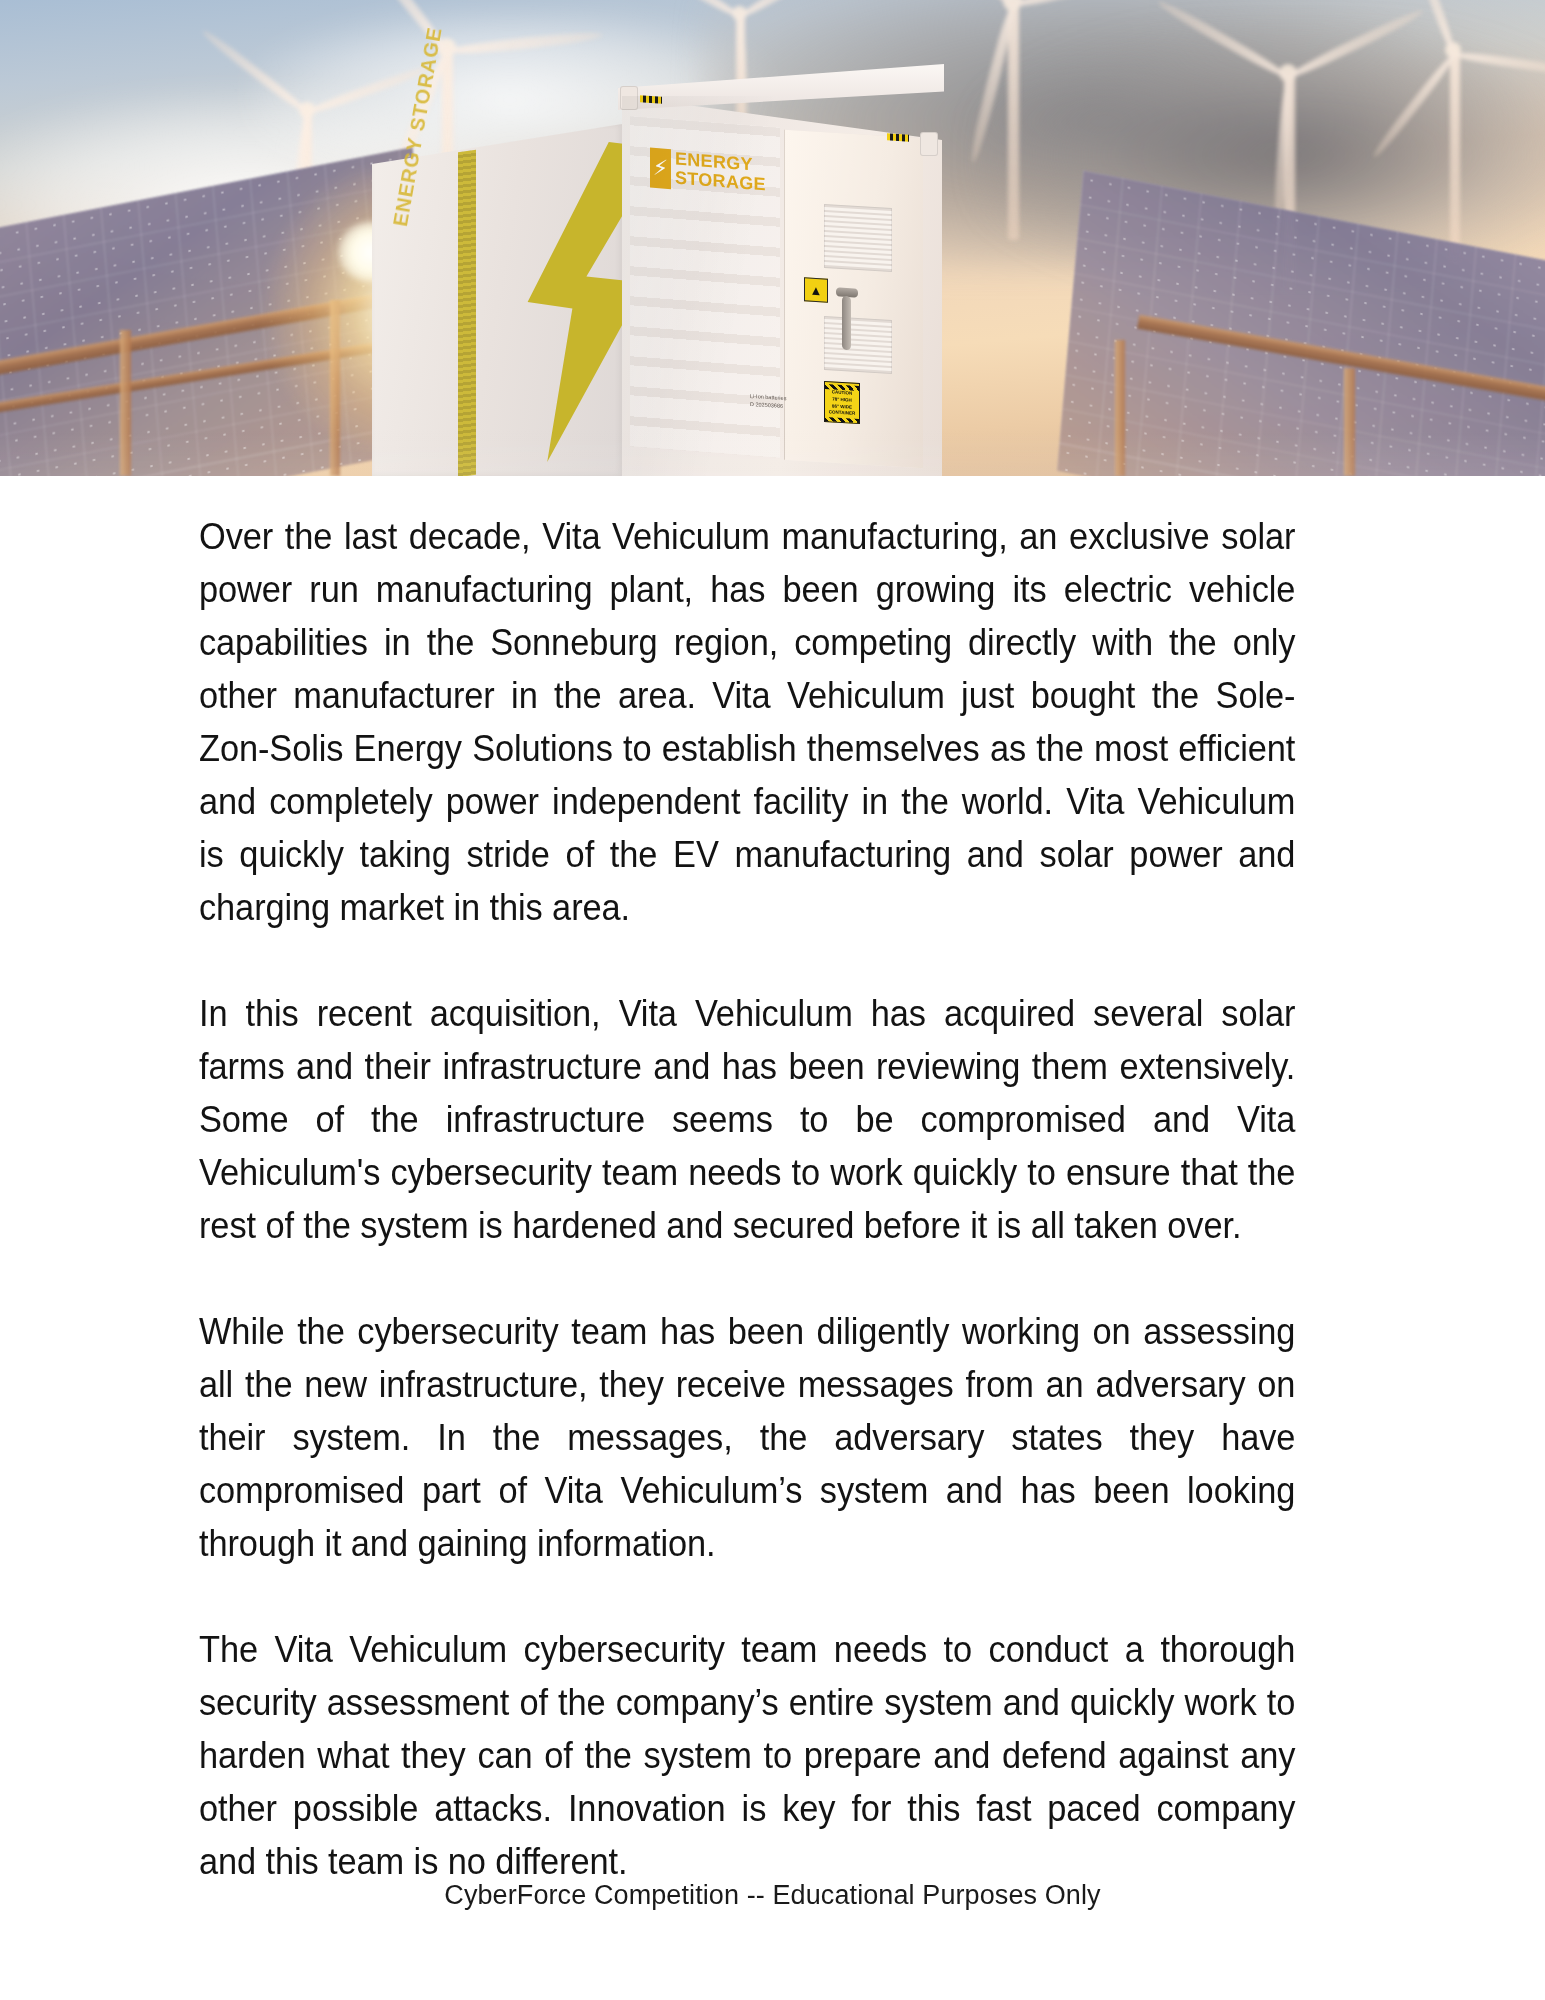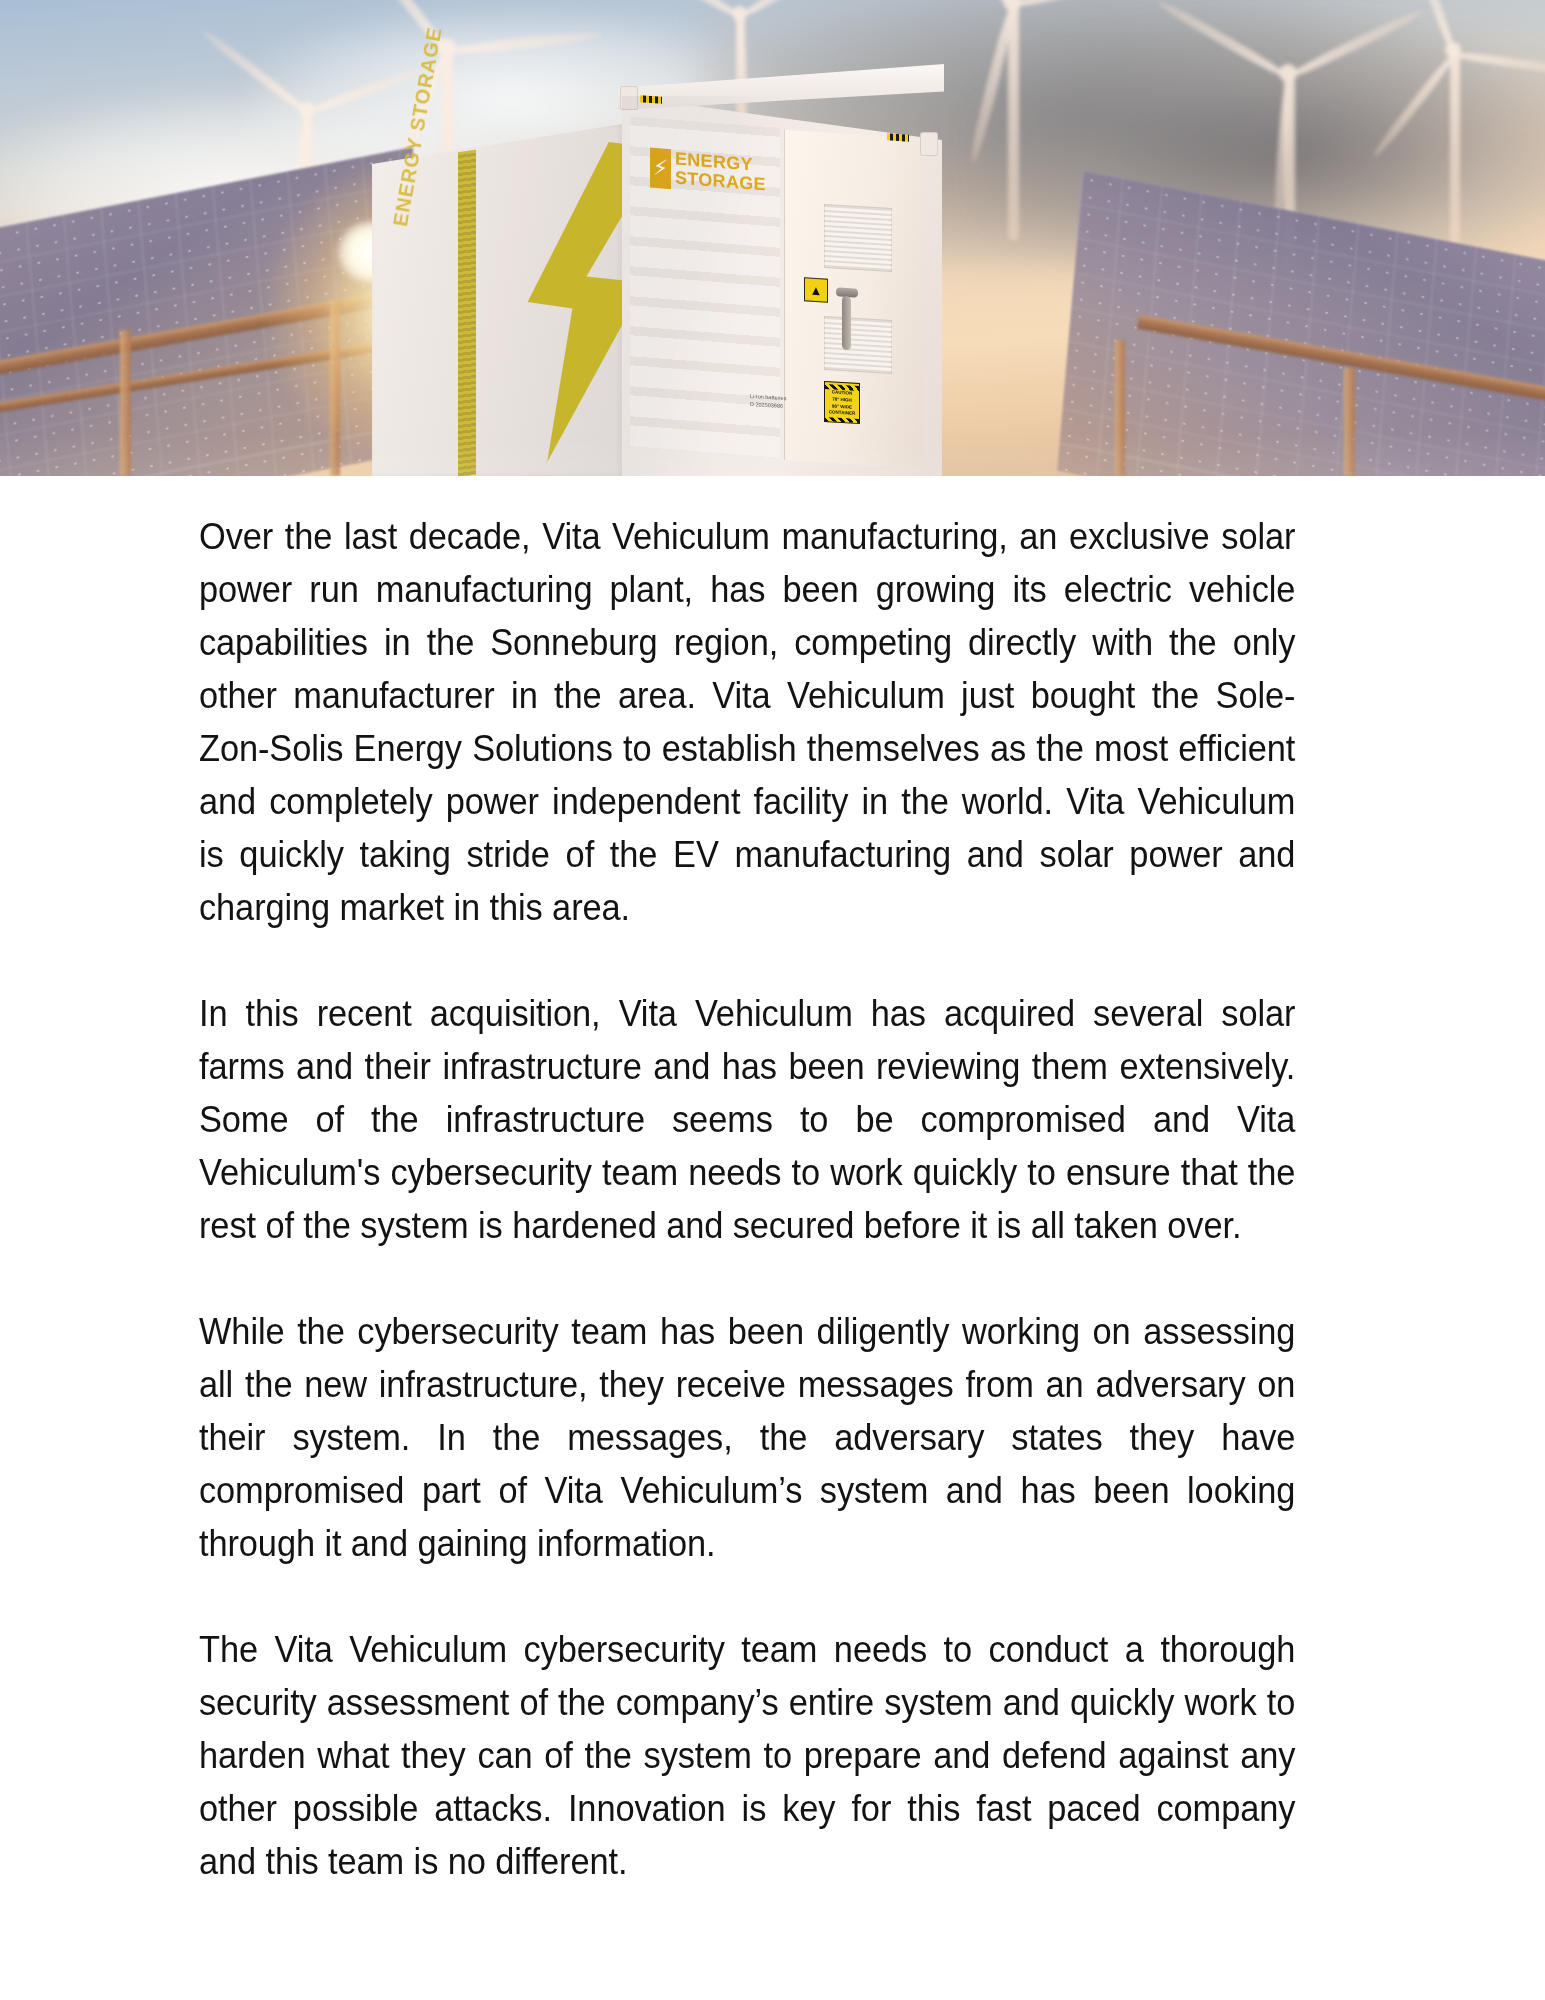--- a/index.html
+++ b/index.html
@@ -556,14 +556,15 @@
 
   <div class="body-wrap">
     <div class="article">
       <p class="para">Over the last decade, Vita Vehiculum manufacturing, an exclusive solar power run manufacturing plant, has been growing its electric vehicle capabilities in the Sonneburg region, competing directly with the only other manufacturer in the area. Vita Vehiculum just bought the Sole-Zon-Solis Energy Solutions to establish themselves as the most efficient and completely power independent facility in the world. Vita Vehiculum is quickly taking stride of the EV manufacturing and solar power and charging market in this area.</p>
       <p class="para">In this recent acquisition, Vita Vehiculum has acquired several solar farms and their infrastructure and has been reviewing them extensively. Some of the infrastructure seems to be compromised and Vita Vehiculum's cybersecurity team needs to work quickly to ensure that the rest of the system is hardened and secured before it is all taken over.</p>
       <p class="para">While the cybersecurity team has been diligently working on assessing all the new infrastructure, they receive messages from an adversary on their system. In the messages, the adversary states they have compromised part of Vita Vehiculum’s system and has been looking through it and gaining information.</p>
       <p class="para">The Vita Vehiculum cybersecurity team needs to conduct a thorough security assessment of the company’s entire system and quickly work to harden what they can of the system to prepare and defend against any other possible attacks. Innovation is key for this fast paced company and this team is no different.</p>
     </div>
   </div>
 
+  <div class="footer">CyberForce Competition -- Educational Purposes Only</div>
 
 </div>
 
 </body></html>

